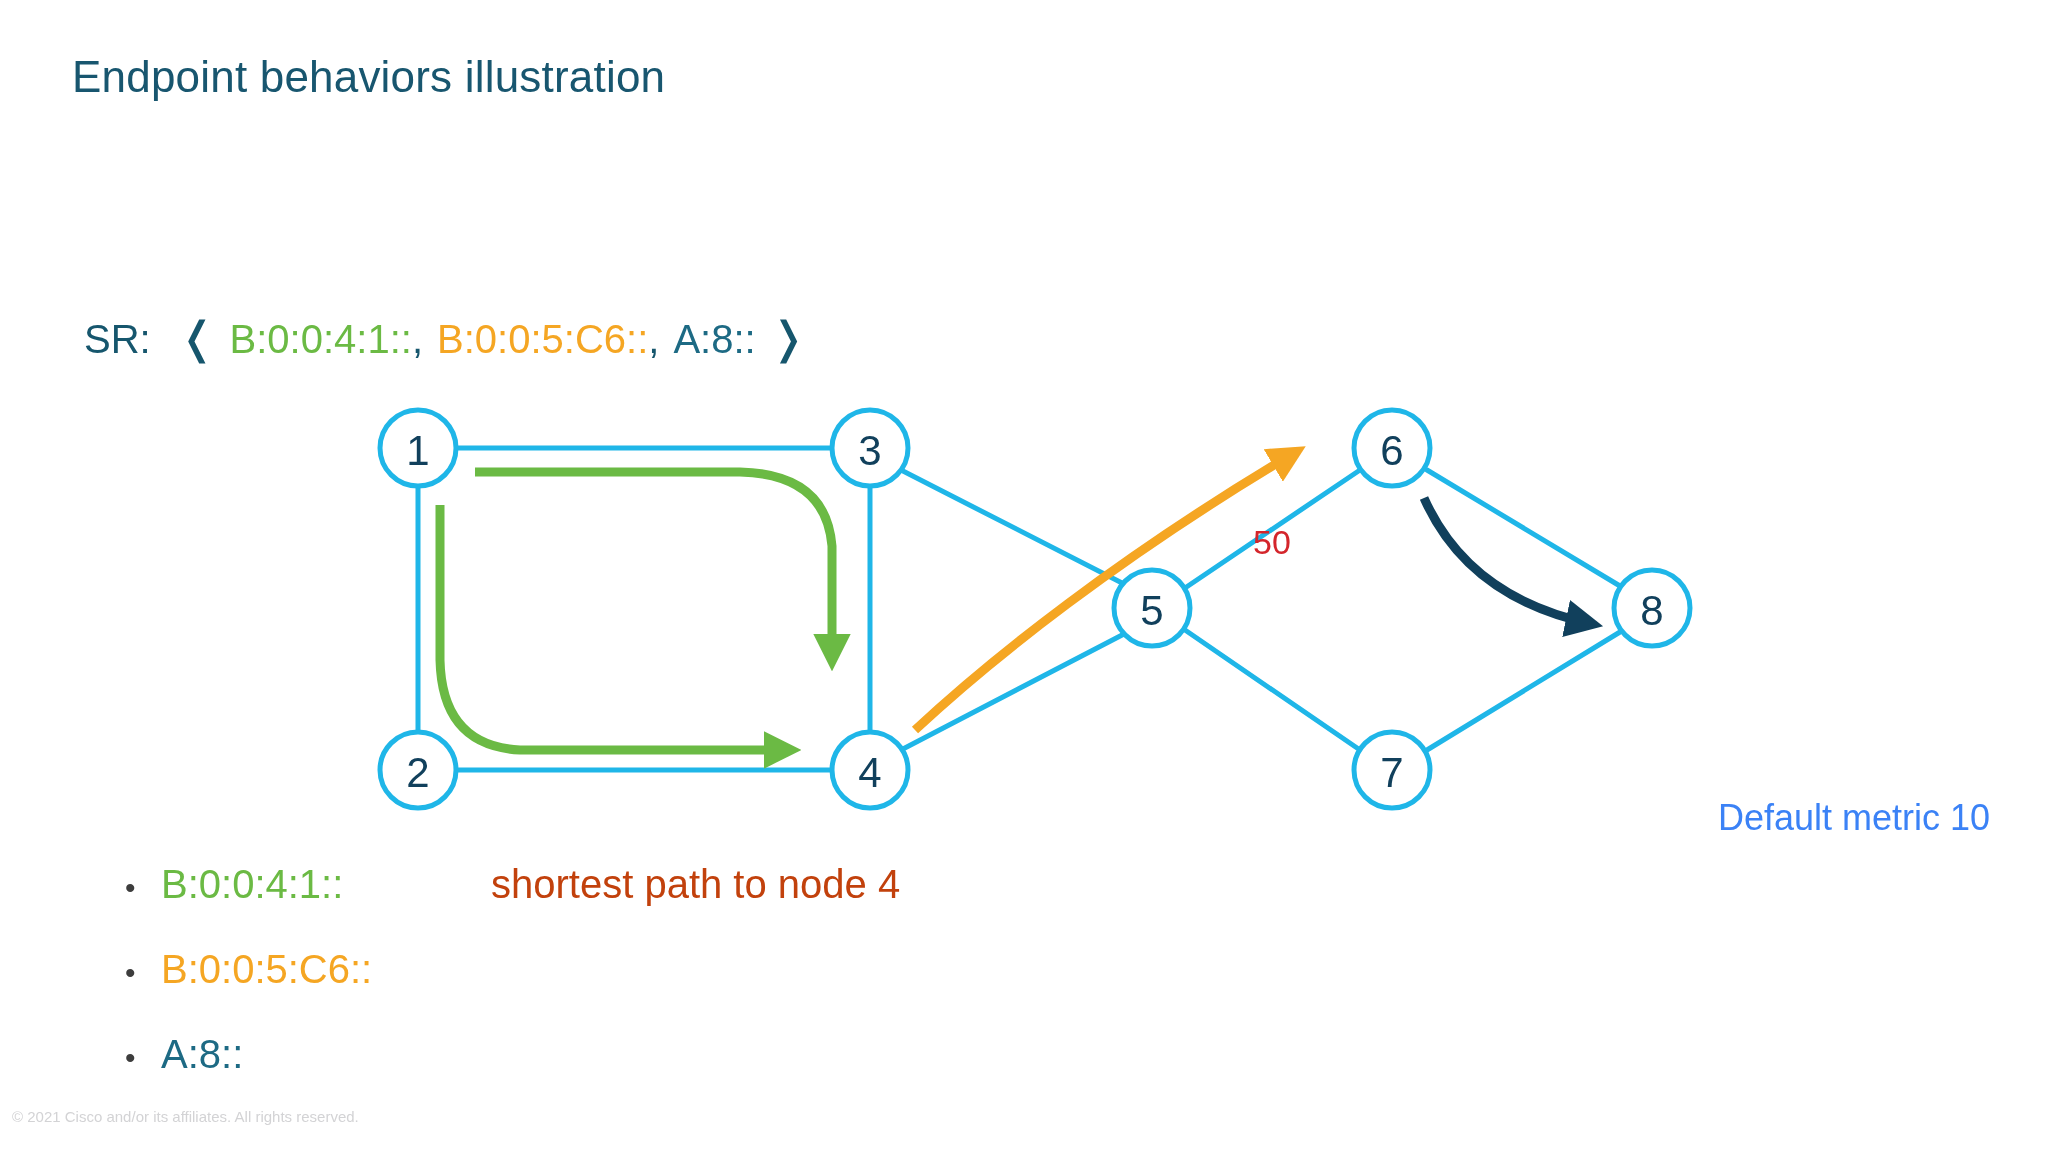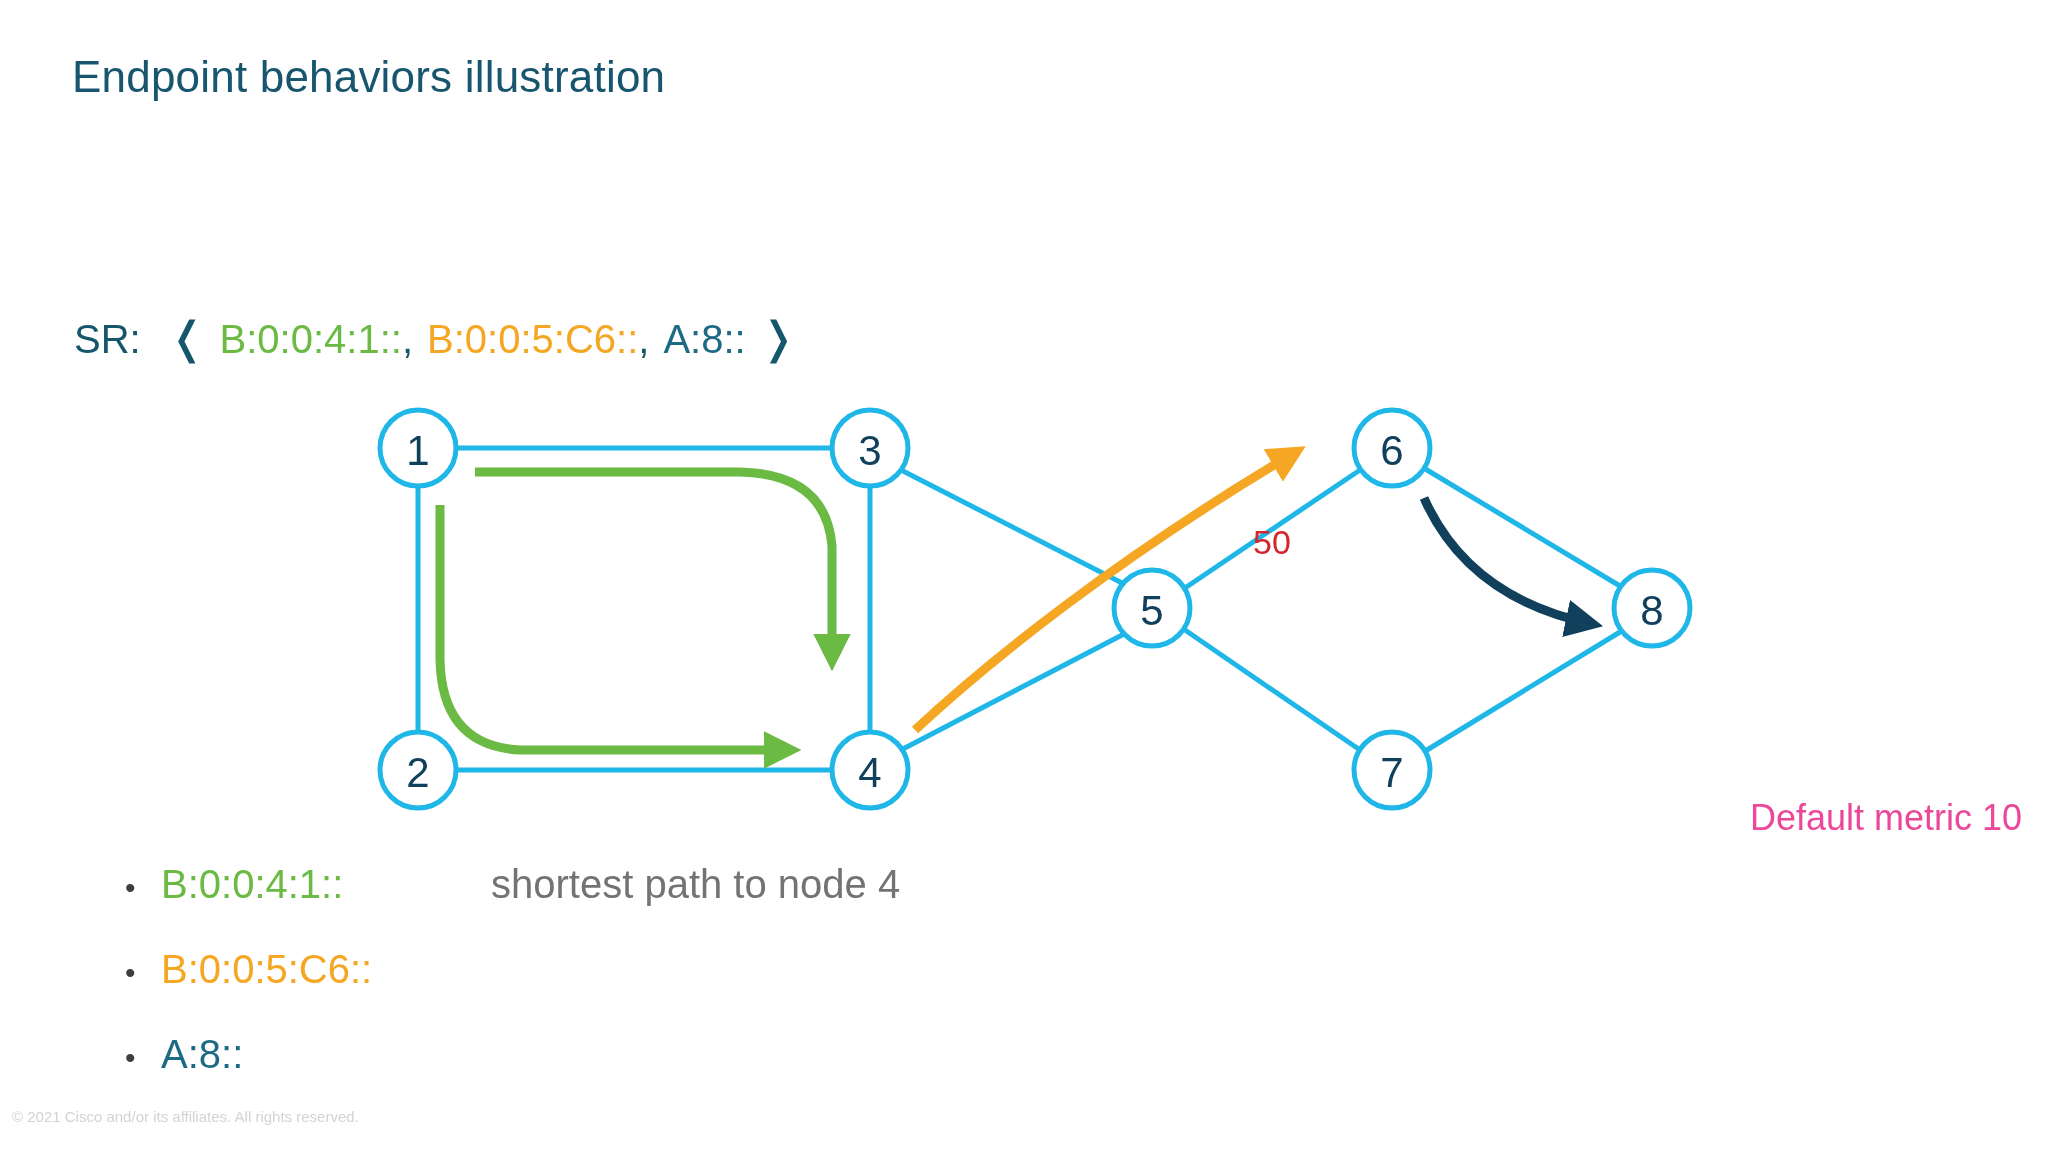--- a/index.html
+++ b/index.html
@@ -24,21 +24,21 @@
     font-size: 44px;
     font-weight: 400;
     letter-spacing: 0.2px;
     color: #18566f;
     white-space: nowrap;
   }
 
   
   #sr-line {
     position: absolute;
-    left: 74px;
+    left: 84px;
     top: 316px;
     font-size: 40px;
     white-space: nowrap;
     line-height: 1;
     text-align: right;
   }
   #sr-line .sr-label { color: #16566d; }
   #sr-line .angle     { color: #16566d; font-size: 44px; }
   #sr-line .seg-green { color: #6bba44; }
   #sr-line .seg-amber { color: #f5a623; }
@@ -99,23 +99,22 @@
     text-anchor: middle;
     dominant-baseline: central;
   }
 
   
   #default-metric {
     position: absolute;
     left: 1718px;
     top: 797px;
     font-size: 36px;
-    color: #ec4899;
-    white-space: nowrap;
-    margin-left: 32px;
+    color: #3b82f6;
+    white-space: nowrap;
   }
 
   
   #legend-list {
     position: absolute;
     left: 125px;
     top: 862px;
     width: 1700px;
   }
   .legend-row {
@@ -132,21 +131,21 @@
     flex: 0 0 36px;
   }
   .legend-sid {
     flex: 0 0 330px;
     font-size: 40px;
   }
   .legend-sid.c-green { color: #6bba44; }
   .legend-sid.c-amber { color: #f5a623; }
   .legend-sid.c-teal  { color: #1d6a84; }
   .legend-desc {
-    color: #737373;
+    color: #c2410c;
     font-size: 40px;
   }
 
   
   #footer-copyright {
     position: absolute;
     left: 12px;
     top: 1108px;
     font-size: 15px;
     color: #d3d3d5;

